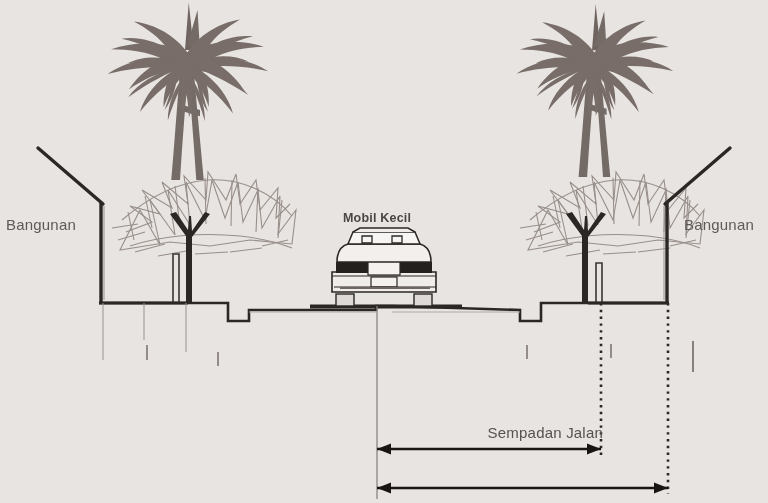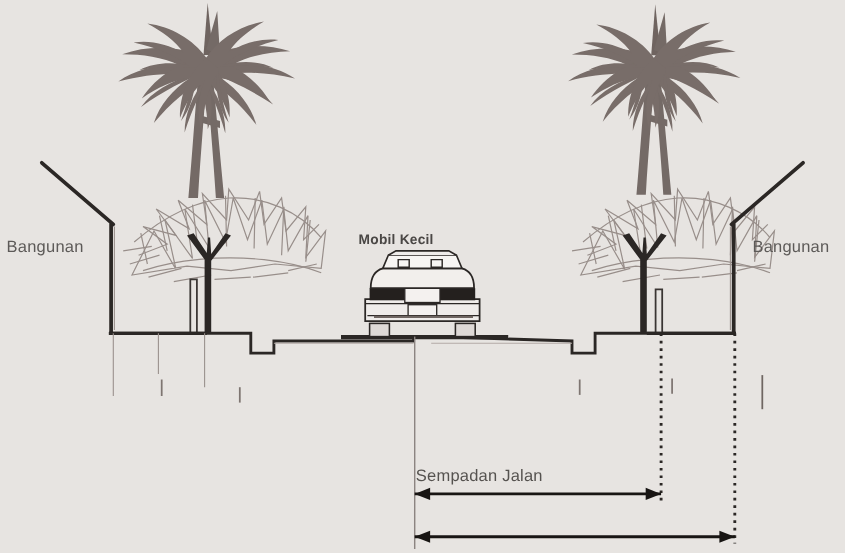--- a/index.html
+++ b/index.html
@@ -15,24 +15,24 @@
   .lbl{
     position:absolute;
     color:#5d5a58;
     font-size:15px;
     letter-spacing:0.2px;
     white-space:nowrap;
     font-family:"Liberation Sans", sans-serif;
   }
   .lbl-bangunan-left{left:6px;top:216px;}
   .lbl-bangunan-right{left:684px;top:216px;}
-  .lbl-mobil{left:326px;top:211px;font-size:12.5px;font-weight:bold;color:#4a4745;}
+  .lbl-mobil{left:343px;top:211px;font-size:12.5px;font-weight:bold;color:#4a4745;}
   .lbl-dim{
     color:#55524f;font-size:15px;font-weight:normal;
-    text-align:left;
+    text-align:right;
   }
   .lbl-jalan{left:378px;top:424px;width:225px;}
   .lbl-bgn{left:378px;top:463px;width:290px;}
 </style>
 </head>
 <body>
 
 <div id="stage">
 
   <svg id="svg" width="768" height="503" viewBox="0 0 768 503">

